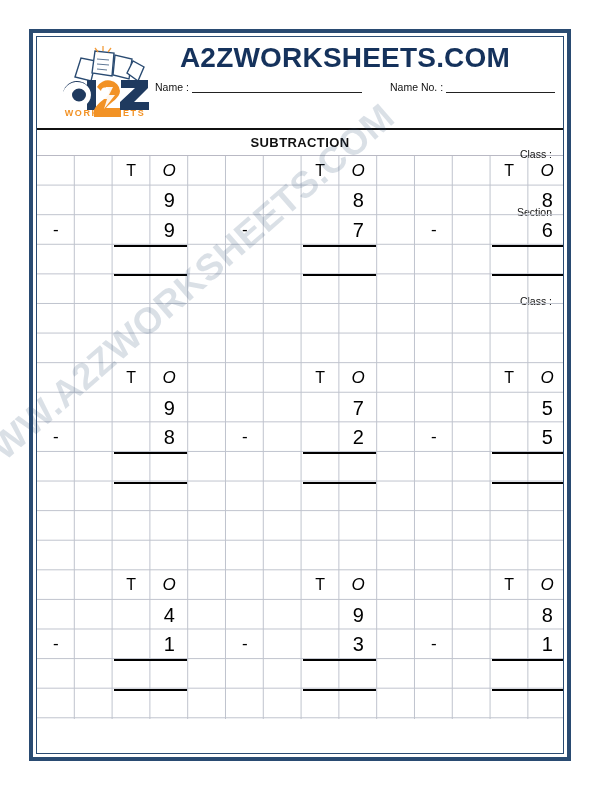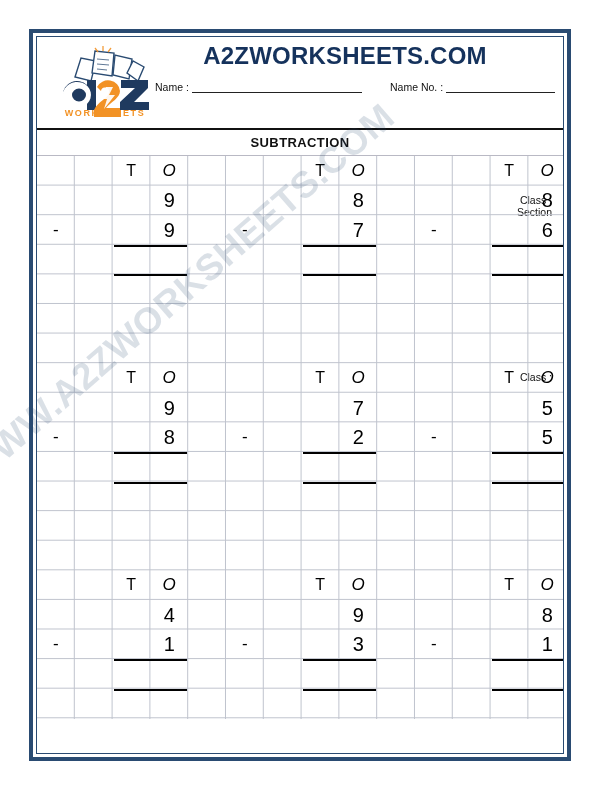--- a/index.html
+++ b/index.html
@@ -37,33 +37,33 @@
     box-sizing:border-box;
   }
   #logo{
     position:absolute;left:22px;top:6px;width:92px;height:76px;
   }
   #logo svg{display:block;}
 
   #brand{
     position:absolute;left:128px;top:5px;width:360px;
     text-align:center;
-    font-size:24px;font-weight:bold;letter-spacing:.2px;
+    font-size:28px;font-weight:bold;letter-spacing:.2px;
     color:#15325c;
     font-family:"Liberation Sans",sans-serif;
   }
 
   .fieldrow{
     position:absolute;left:118px;right:8px;
     font-size:10.5px;color:#111;
     display:flex;align-items:flex-end;
   }
   #row-name{top:44px;}
   #row-class{top:64px;flex-direction:column;}
-  .fld{display:flex;align-items:flex-end;white-space:nowrap;}
+  .fld{display:flex;align-items:center;white-space:nowrap;}
   .fld .lbl{padding-right:3px;line-height:12px;}
   .rule{
     border-bottom:1px solid #222;
     height:11px;
   }
   .sp{flex:0 0 auto;}
 
   
   #title-bar{
     height:26px;

